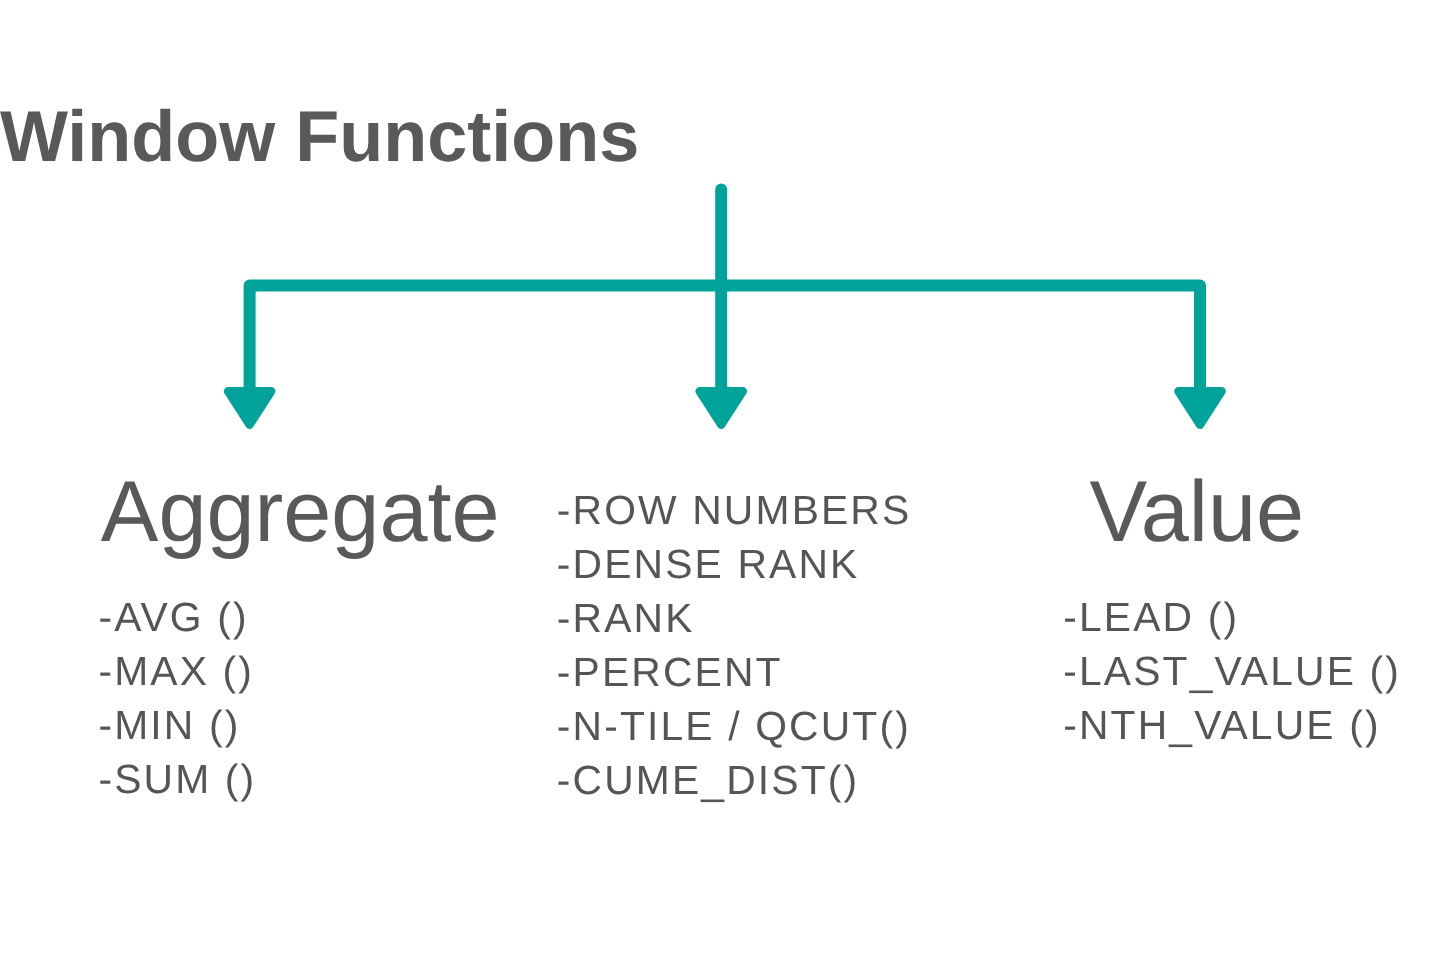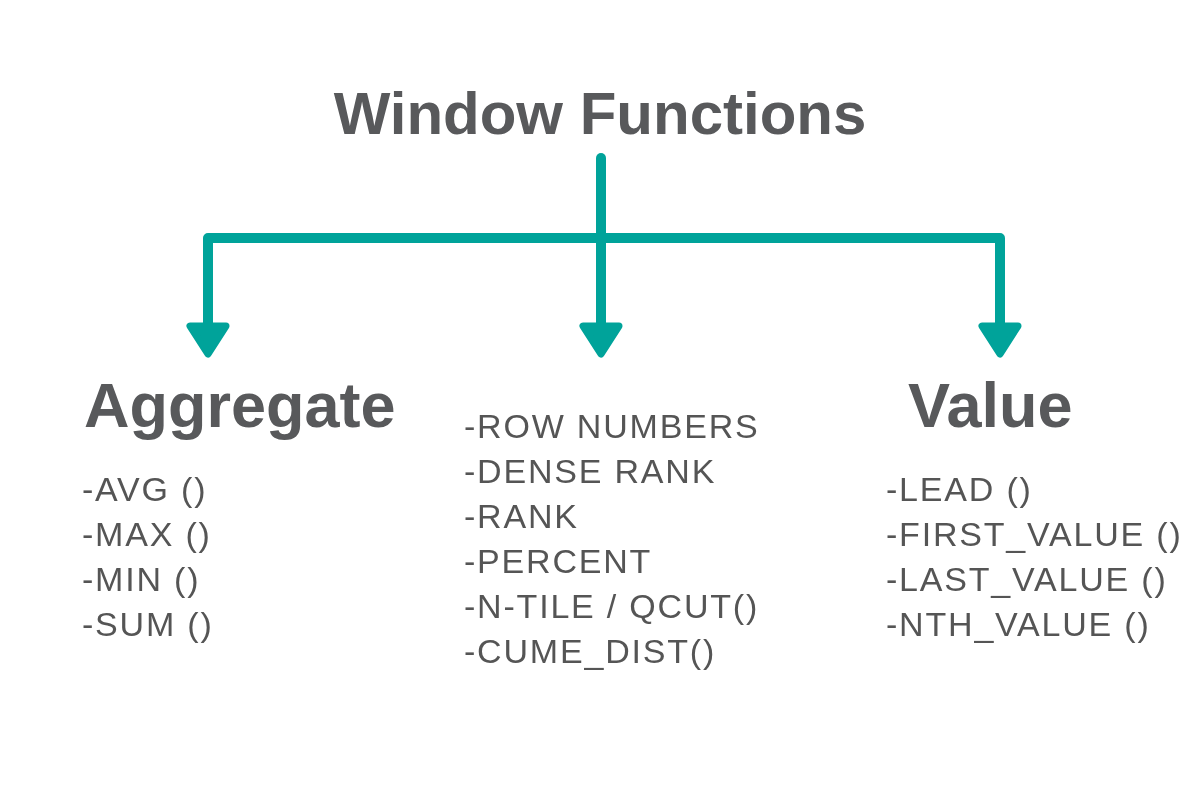--- a/index.html
+++ b/index.html
@@ -13,21 +13,20 @@
     width: 1200px;
     height: 800px;
     background: var(--background, #ffffff);
     overflow: hidden;
   }
   .main-title {
     position: absolute;
     top: 84px;
     left: 0;
     width: 1200px;
-    text-align: center;
     font-size: 60px;
     font-weight: bold;
     line-height: 1;
     letter-spacing: 0px;
     color: var(--heading_text, #58595B);
     margin: 0;
   }
   .connector {
     position: absolute;
     top: 0;
@@ -45,25 +44,25 @@
     fill: currentColor;
     stroke: currentColor;
     stroke-width: 7;
     stroke-linejoin: round;
   }
   .category {
     position: absolute;
     top: 374px;
   }
   .cat-heading {
-    font-size: 63px;
-    font-weight: bold;
+    font-size: 72px;
+    font-weight: normal;
     line-height: 1;
     color: var(--heading_text, #58595B);
-    margin: 0;
+    margin: 17px;
   }
   .cat-list {
     list-style: none;
     margin: 30px 0 0 0;
     padding: 0;
     font-size: 34px;
     line-height: 45px;
     letter-spacing: 1.8px;
     color: var(--list_text, #555555);
     white-space: nowrap;
@@ -111,19 +110,18 @@
       <li>-PERCENT</li>
       <li>-N-TILE / QCUT()</li>
       <li>-CUME_DIST()</li>
     </ul>
   </div>
 
   <div class="category col-value">
     <h2 class="cat-heading">Value</h2>
     <ul class="cat-list">
       <li>-LEAD ()</li>
-      <li>-FIRST_VALUE ()</li>
       <li>-LAST_VALUE ()</li>
       <li>-NTH_VALUE ()</li>
     </ul>
   </div>
 
 </div>
 
 </body></html>

